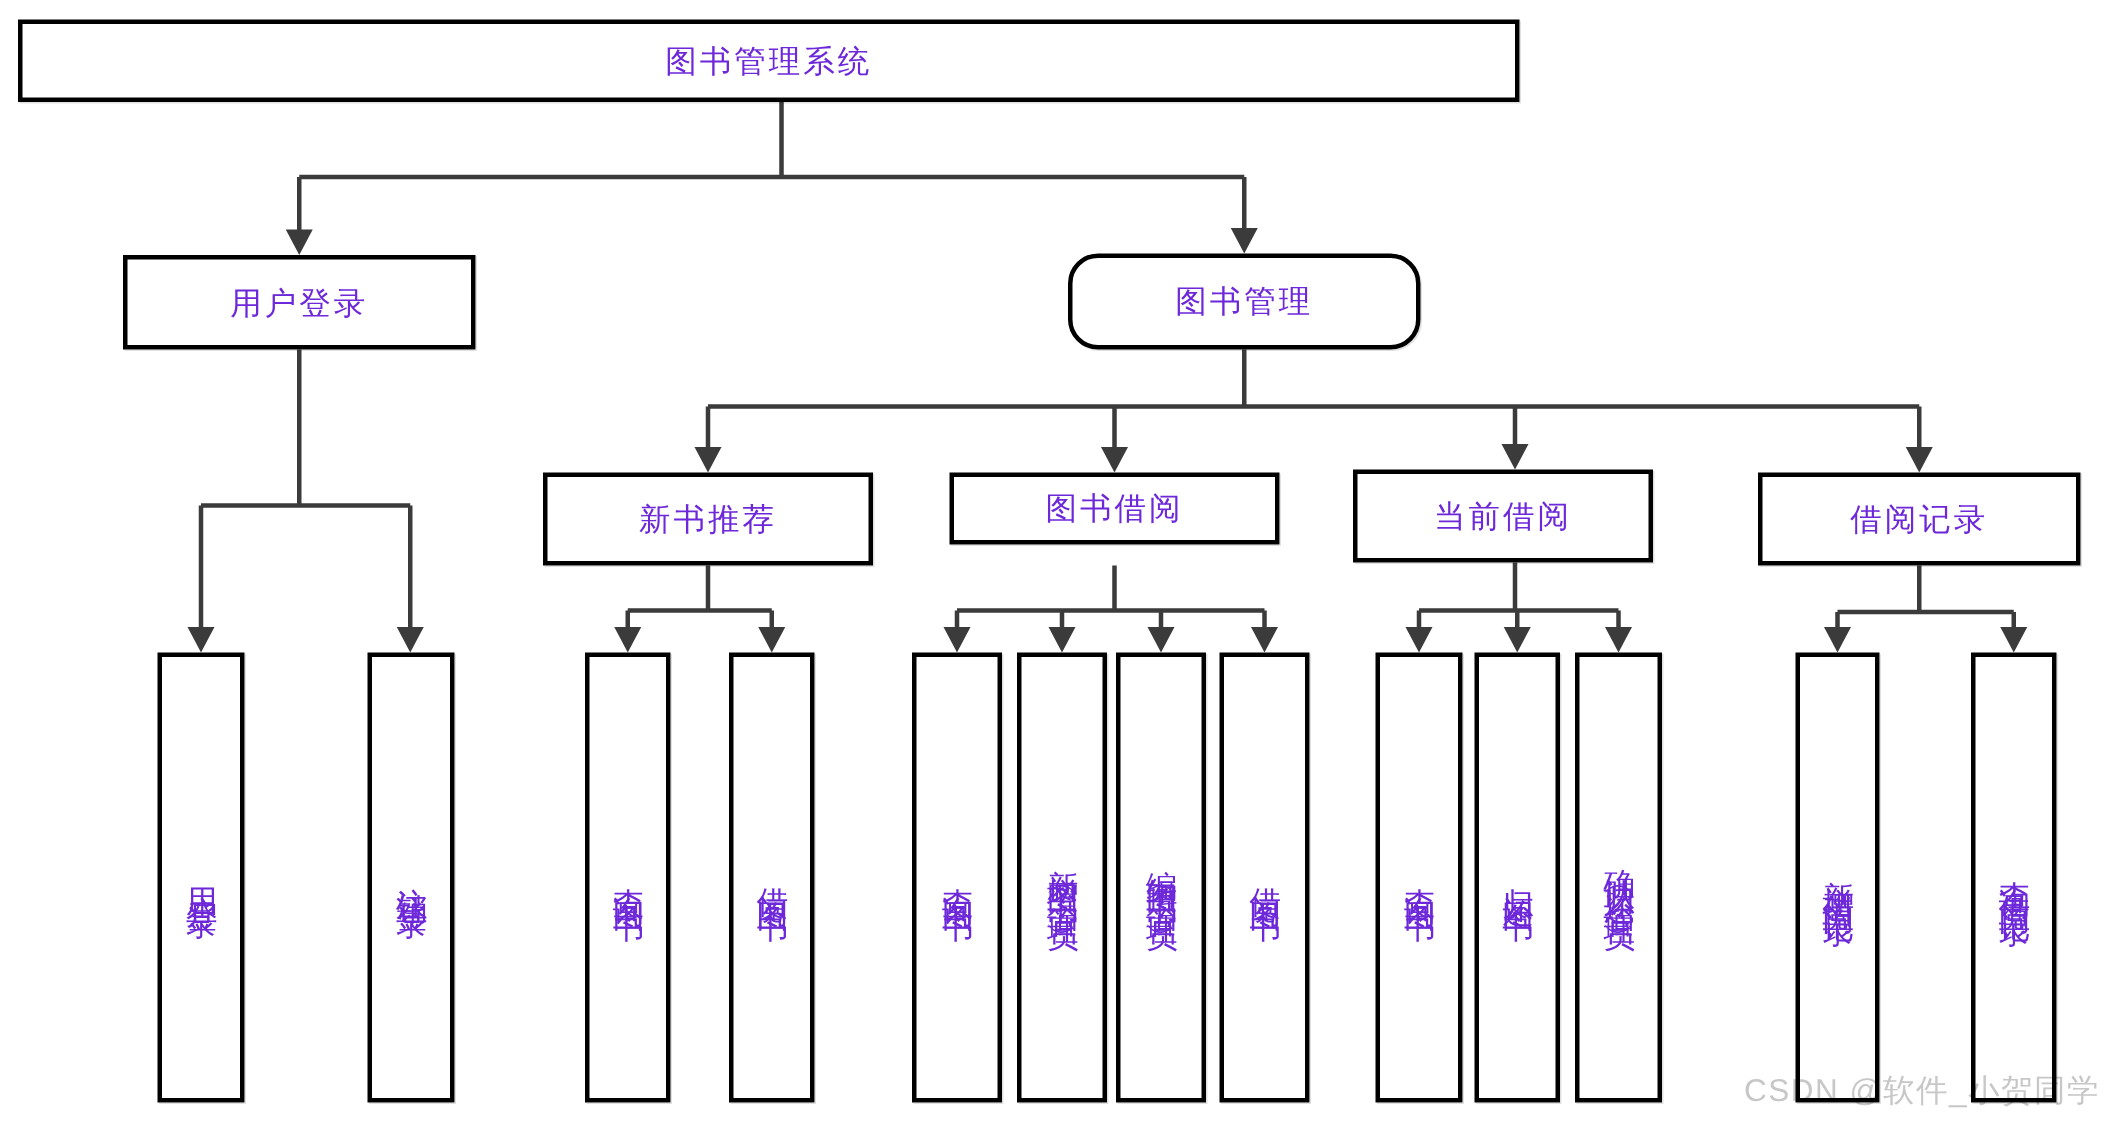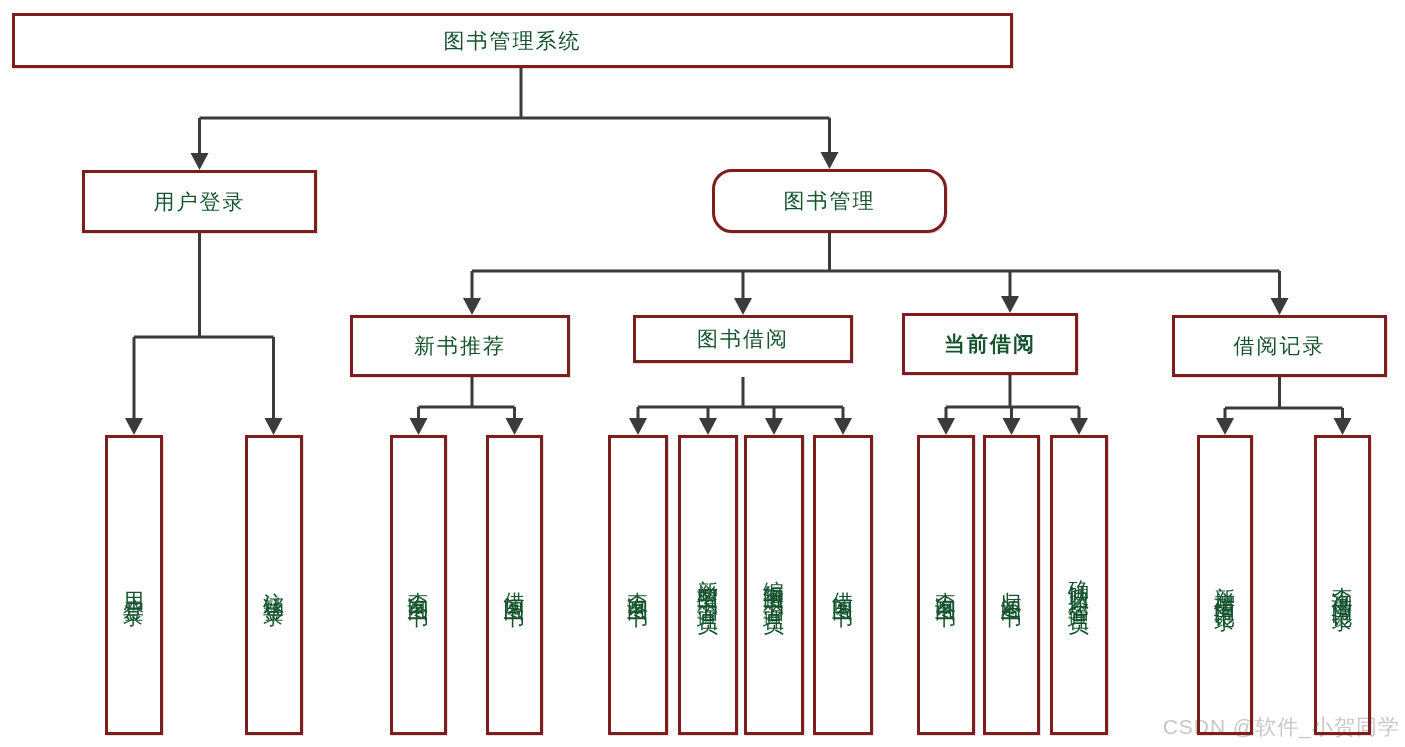--- a/index.html
+++ b/index.html
@@ -17,26 +17,26 @@
   }
   .connectors {
     position: absolute;
     left: 0;
     top: 0;
     z-index: 2;
   }
   .node {
     position: absolute;
     box-sizing: border-box;
-    border: 3px solid #7f1d1d;
+    border: 3px solid #000000;
     background: transparent;
     display: flex;
     align-items: center;
     justify-content: center;
-    color: #14532d;
+    color: #6d28d9;
     font-size: 21px;
     letter-spacing: 2px;
     text-align: center;
     z-index: 3;
     box-shadow: 1px 1px 0 rgba(0,0,0,0.12);
   }
   .node.vert {
     writing-mode: vertical-rl;
     text-orientation: mixed;
     letter-spacing: 5px;
@@ -122,23 +122,23 @@
       <polygon points="1216,418 1234,418 1225,435"></polygon>
       <polygon points="1333.5,418 1351.5,418 1342.5,435"></polygon>
     </g>
   </svg>
 
   <div class="node" style="left:12px; top:13px; width:1001px; height:55px;">图书管理系统</div>
 
   <div class="node" style="left:82px; top:170px; width:235px; height:63px;">用户登录</div>
   <div class="node" style="left:712px; top:169px; width:235px; height:64px;border-radius:20px;">图书管理</div>
 
-  <div class="node" style="left:350px; top:315px; width:220px; height:62px;">新书推荐</div>
+  <div class="node" style="left:362px; top:315px; width:220px; height:62px;">新书推荐</div>
   <div class="node" style="left:633px; top:315px; width:220px; height:48px;">图书借阅</div>
-  <div class="node" style="left:902px; top:313px; width:176px; height:62px;font-weight:bold;">当前借阅</div>
+  <div class="node" style="left:902px; top:313px; width:200px; height:62px;">当前借阅</div>
   <div class="node" style="left:1172px; top:315px; width:215px; height:62px;">借阅记录</div>
 
   <div class="node vert" style="left:105px; top:435px; width:58px; height:300px;">用户登录</div>
   <div class="node vert" style="left:245px; top:435px; width:58px; height:300px;">注销登录</div>
 
   <div class="node vert" style="left:390px; top:435px; width:57px; height:300px;">查询图书</div>
   <div class="node vert" style="left:486px; top:435px; width:57px; height:300px;">借阅图书</div>
 
   <div class="node vert" style="left:608px; top:435px; width:60px; height:300px;">查询图书</div>
   <div class="node vert" style="left:678px; top:435px; width:60px; height:300px;">新增图书（管理员）</div>

